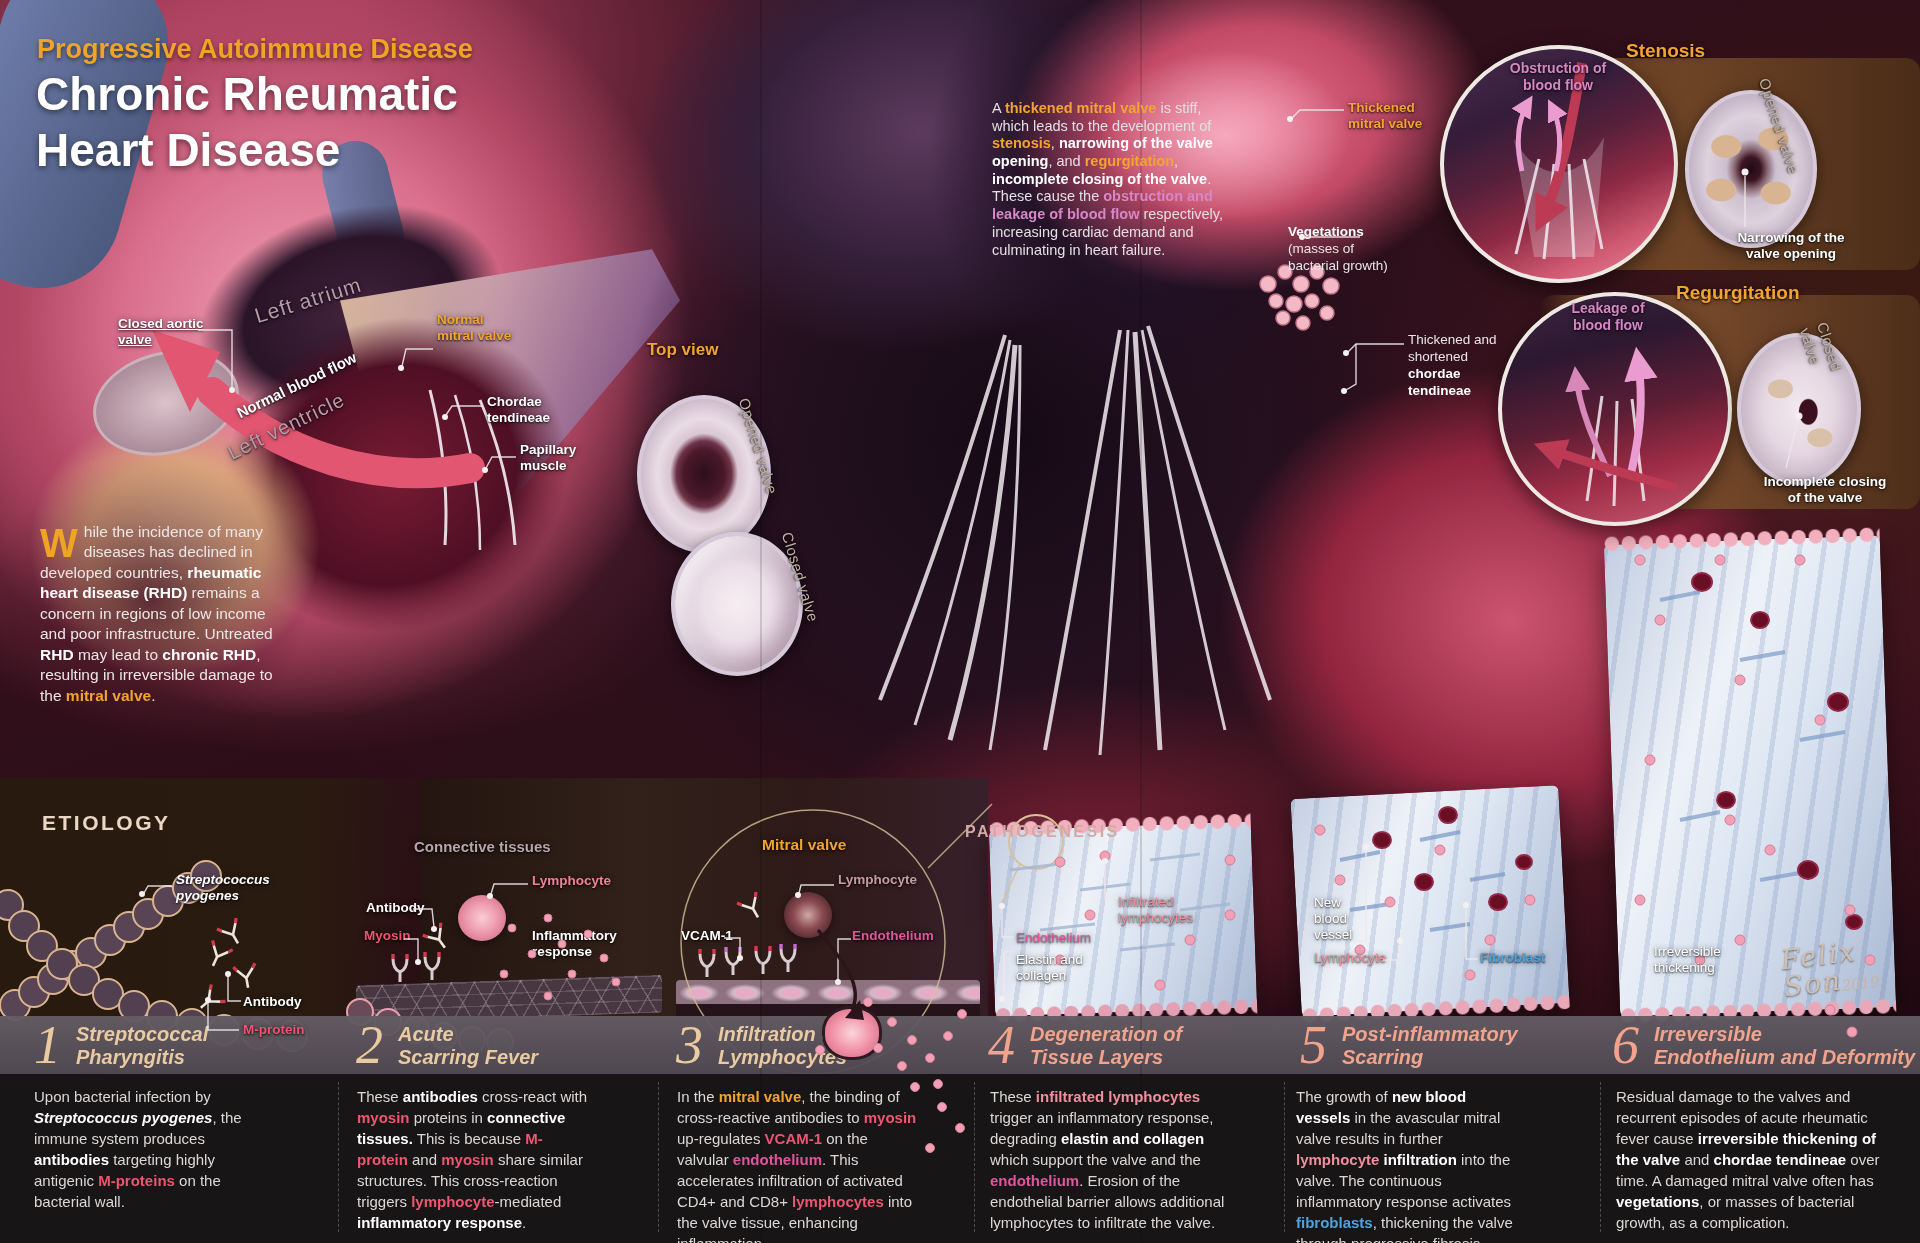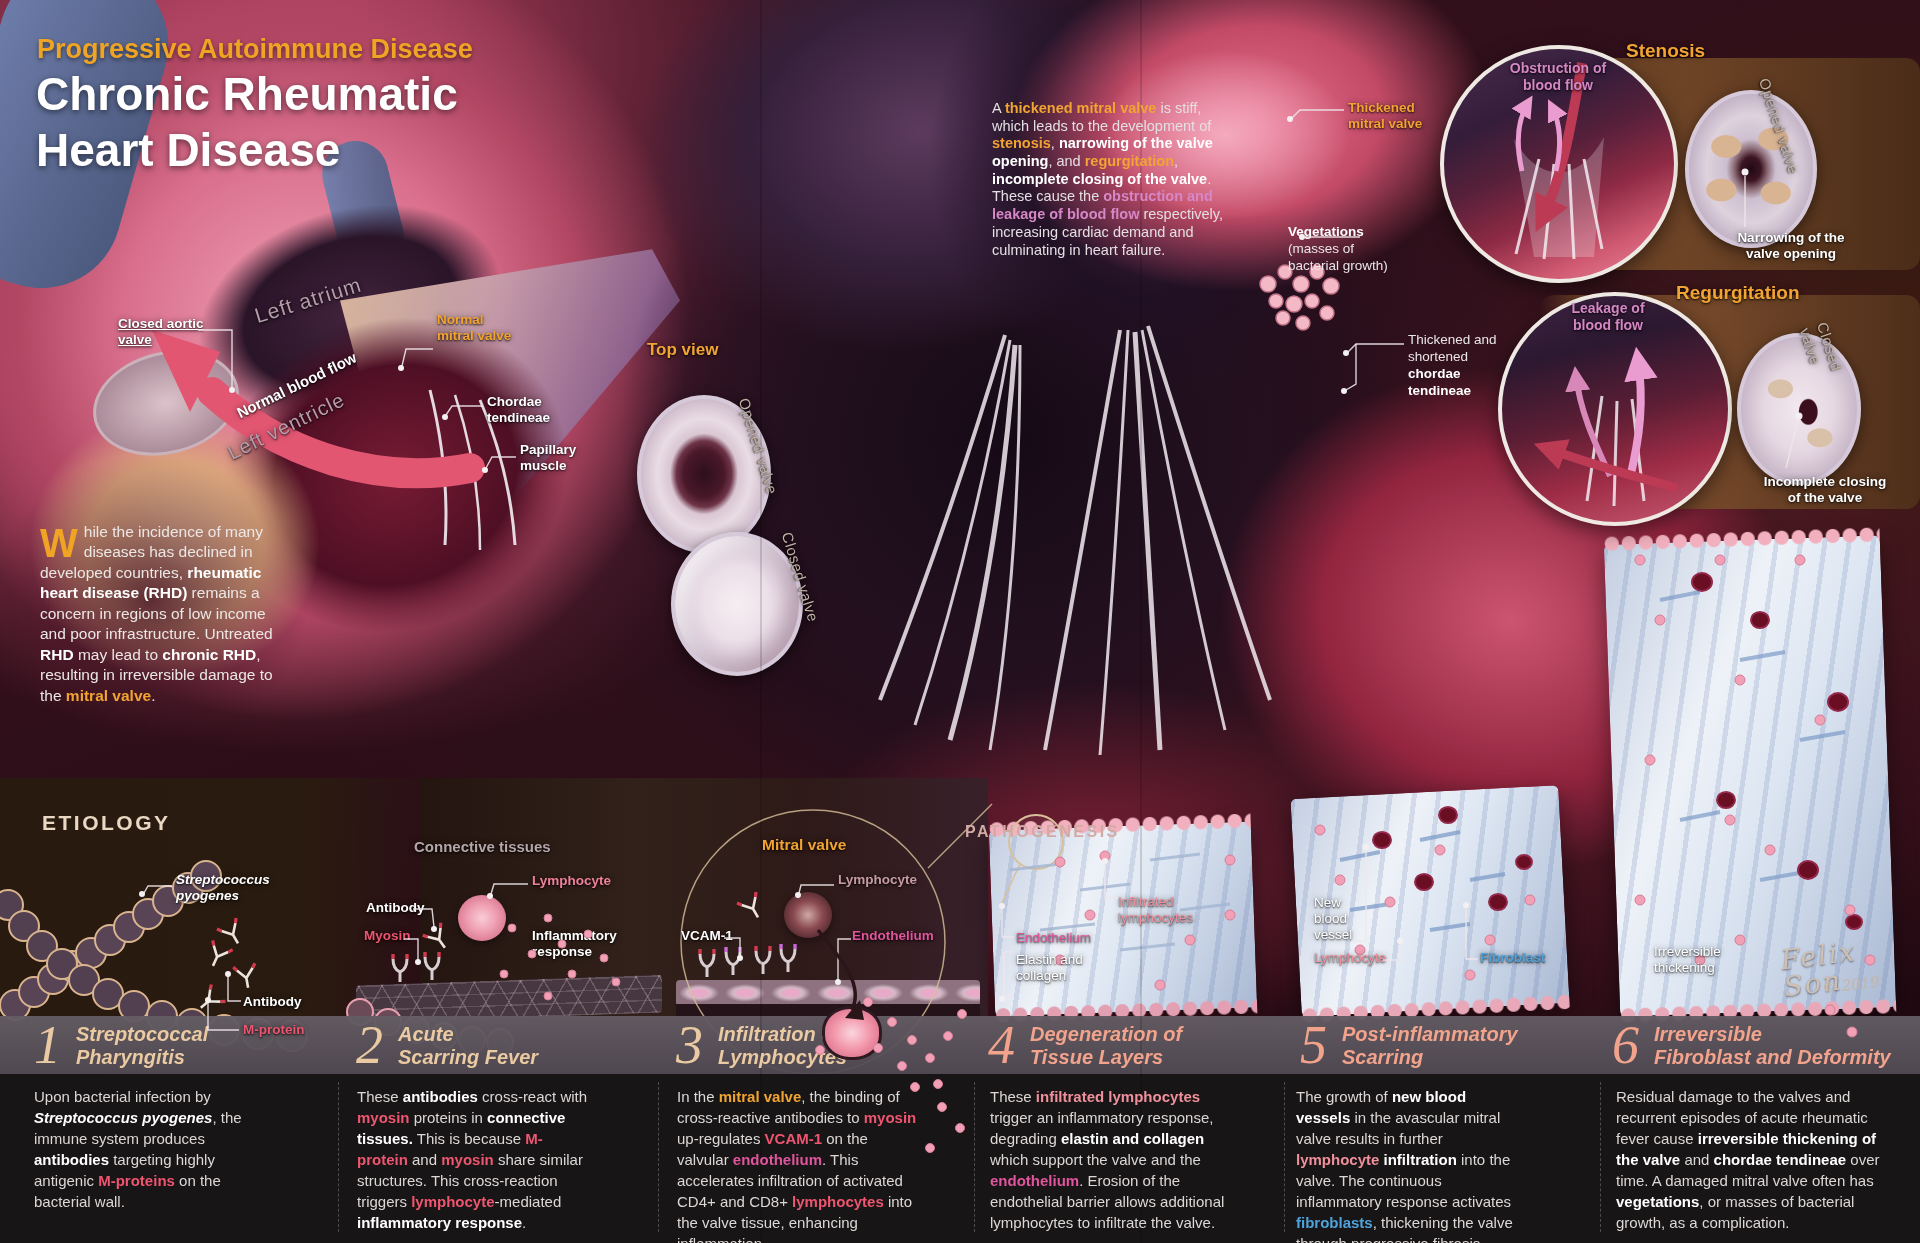--- a/index.html
+++ b/index.html
@@ -547,21 +547,21 @@
     <span>Tissue Layers</span>
   </div>
   <div class="step-num salm" style="left:1300px;">5</div>
   <div class="step-title salm" style="left:1342px;">
     <span>Post-inflammatory</span><br>
     <span>Scarring</span>
   </div>
   <div class="step-num salm" style="left:1612px;">6</div>
   <div class="step-title salm" style="left:1654px;">
     <span>Irreversible</span><br>
-    <span>Fibroblast and Deformity</span>
+    <span>Endothelium and Deformity</span>
   </div>
 
   <div class="para" style="left:34px;top:1086px;width:232px;"><span>Upon bacterial infection by </span><span class="seg-i">Streptococcus pyogenes</span><span>, the immune system produces </span><span class="seg-b">antibodies</span><span> targeting highly antigenic </span><span class="seg-pink">M-proteins</span><span> on the bacterial wall.</span></div>
   <div class="para" style="left:357px;top:1086px;width:232px;"><span>These </span><span class="seg-b">antibodies</span><span> cross-react with </span><span class="seg-pink">myosin</span><span> proteins in </span><span class="seg-b">connective tissues.</span><span> This is because </span><span class="seg-pink">M-protein</span><span> and </span><span class="seg-pink">myosin</span><span> share similar structures. This cross-reaction triggers </span><span class="seg-pink">lymphocyte</span><span>-mediated </span><span class="seg-b">inflammatory response</span><span>.</span></div>
   <div class="para" style="left:677px;top:1086px;width:240px;"><span>In the </span><span class="seg-orange">mitral valve</span><span>, the binding of cross-reactive antibodies to </span><span class="seg-pink">myosin</span><span> up-regulates </span><span class="seg-pink">VCAM-1</span><span> on the valvular </span><span class="seg-magenta">endothelium</span><span>. This accelerates infiltration of activated CD4+ and CD8+ </span><span class="seg-pink">lymphocytes</span><span> into the valve tissue, enhancing inflammation.</span></div>
   <div class="para" style="left:990px;top:1086px;width:240px;"><span>These </span><span class="seg-salmon">infiltrated lymphocytes</span><span> trigger an inflammatory response, degrading </span><span class="seg-b">elastin and collagen</span><span> which support the valve and the </span><span class="seg-magenta">endothelium</span><span>. Erosion of the endothelial barrier allows additional lymphocytes to infiltrate the valve.</span></div>
   <div class="para" style="left:1296px;top:1086px;width:228px;"><span>The growth of </span><span class="seg-b">new blood vessels</span><span> in the avascular mitral valve results in further </span><span class="seg-salmon">lymphocyte</span><span> </span><span class="seg-b">infiltration</span><span> into the valve. The continuous inflammatory response activates </span><span class="seg-blue">fibroblasts</span><span>, thickening the valve through progressive fibrosis.</span></div>
   <div class="para" style="left:1616px;top:1086px;width:270px;"><span>Residual damage to the valves and recurrent episodes of acute rheumatic fever cause </span><span class="seg-b">irreversible thickening of the valve</span><span> and </span><span class="seg-b">chordae tendineae</span><span> over time. A damaged mitral valve often has </span><span class="seg-b">vegetations</span><span>, or masses of bacterial growth, as a complication.</span></div>
 
 </div>

